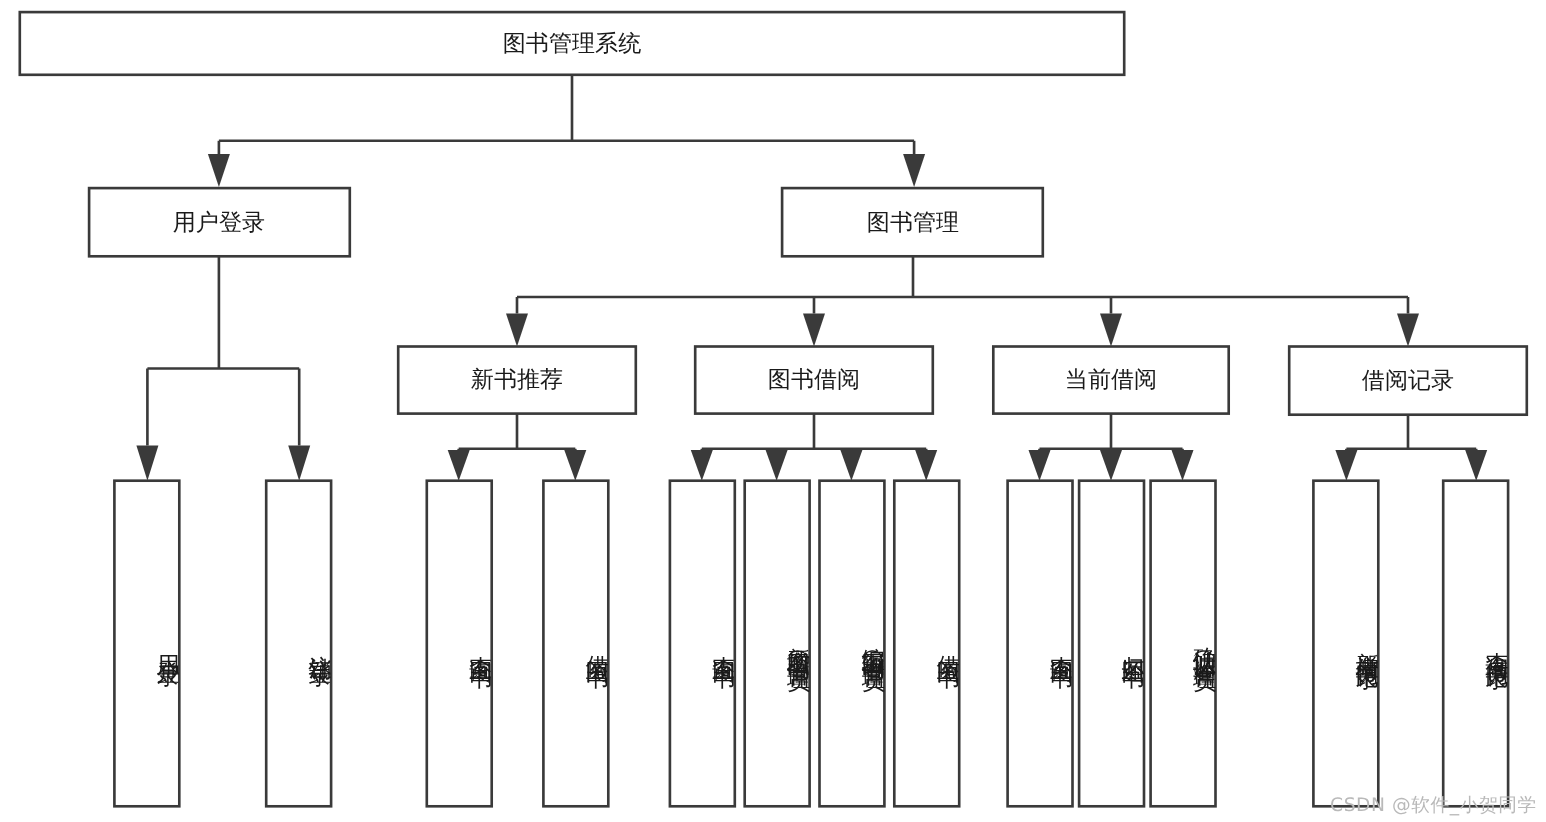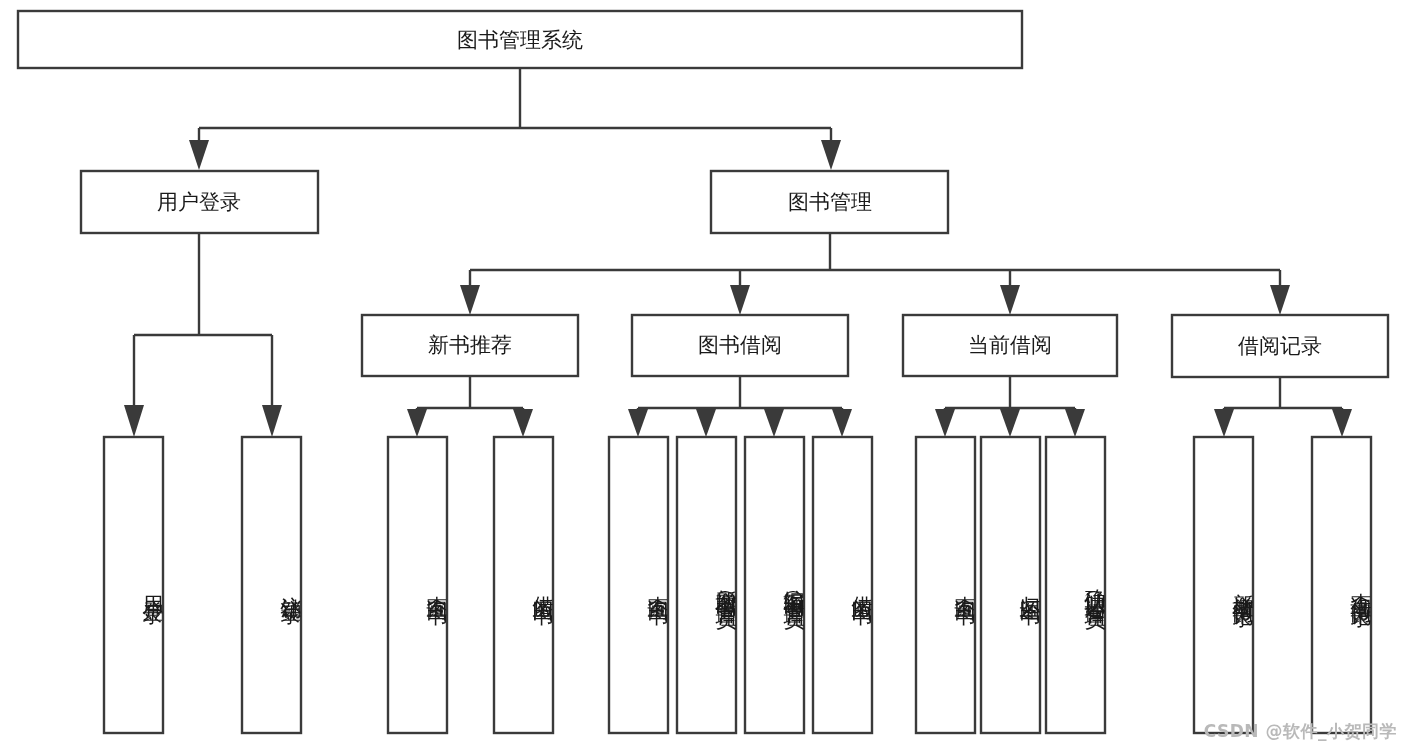--- a/index.html
+++ b/index.html
@@ -65,21 +65,20 @@
   }
   .watermark {
     position: absolute;
     right: 8px;
     bottom: 4px;
     font-family: "DejaVu Sans", "Liberation Sans", sans-serif;
     font-size: 17px;
     color: #b9b9b9;
     white-space: nowrap;
     letter-spacing: 0.5px;
-    font-weight: bold;
   }
 </style>
 </head>
 <body>
 
 <div id="diagram-root">
 
   <svg class="diagram-canvas" viewBox="0 0 1405 747" xmlns="http://www.w3.org/2000/svg">
 
     <g>

